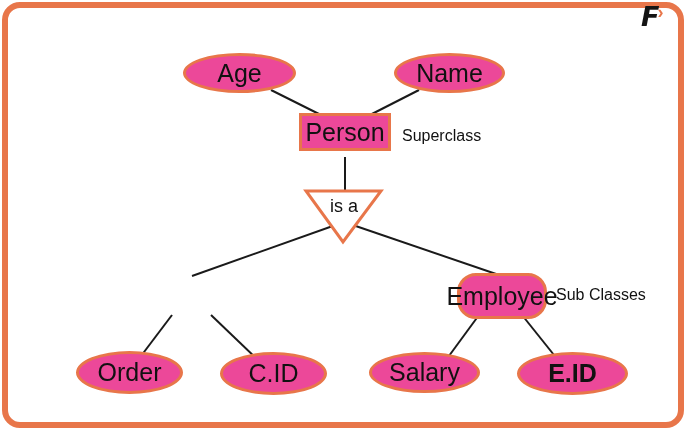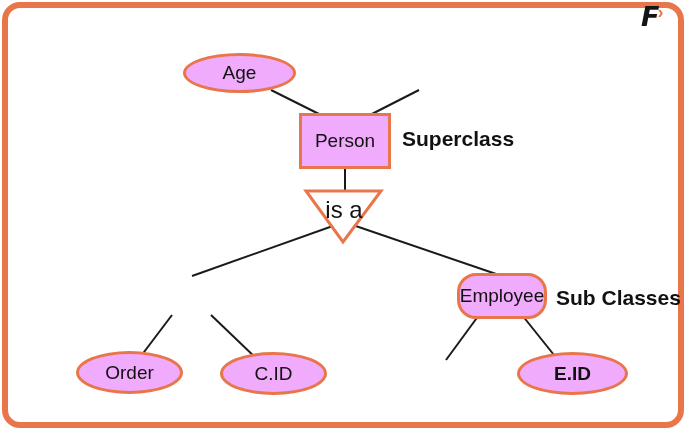--- a/index.html
+++ b/index.html
@@ -27,41 +27,41 @@
     z-index: 1;
   }
   .connector { stroke: var(--line, #1a1a1a); stroke-width: 2; }
   .triangle  { fill: #ffffff; stroke: var(--accent, #e8764a); stroke-width: 3; }
   .node {
     position: absolute;
     box-sizing: border-box;
     display: flex;
     align-items: center;
     justify-content: center;
-    background: #f0abfc;
+    background: #ec4899;
     border: 3px solid var(--accent, #e8764a);
     color: var(--text, #111111);
-    font-size: 19px;
+    font-size: 25px;
     z-index: 2;
     white-space: nowrap;
   }
   .ellipse { border-radius: 50%; }
   .isa-label {
     position: absolute;
     z-index: 2;
     color: var(--text, #111111);
-    font-size: 24px;
+    font-size: 18px;
     text-align: center;
   }
   .anno {
     position: absolute;
     z-index: 2;
     color: var(--text, #111111);
-    font-size: 21px;
-    font-weight: bold;
+    font-size: 16px;
+    font-weight: normal;
     white-space: nowrap;
   }
   .logo {
     position: absolute;
     left: 641px; top: 6px;
     display: flex;
     align-items: flex-start;
     z-index: 3;
   }
   .logo-f {
@@ -100,32 +100,34 @@
     <line class="connector" x1="344" y1="222" x2="502" y2="276"></line>
     <line class="connector" x1="172" y1="315" x2="138" y2="360"></line>
     <line class="connector" x1="211" y1="315" x2="258" y2="360"></line>
     <line class="connector" x1="479" y1="315" x2="446" y2="360"></line>
     <line class="connector" x1="522" y1="315" x2="558" y2="360"></line>
     <polygon class="triangle" points="306,191 381,191 343,242"></polygon>
   </svg>
 
   <div class="node ellipse" style="left:183px; top:53px;  width:113px; height:40px;">Age</div>
 
+  <div class="node ellipse" style="left:394px; top:53px;  width:111px; height:40px;">Name</div>
 
-  <div class="node" style="left:299px; top:113px; width:92px; height:56px;">Person</div>
+  <div class="node" style="left:299px; top:113px; width:92px; height:38px;">Person</div>
 
   <div class="anno" style="left:402px; top:127px;">Superclass</div>
 
   <div class="isa-label" style="left:319px; top:196px; width:50px;">is a</div>
 
 
   <div class="node" style="left:457px; top:273px; width:90px; height:46px;border-radius:19px;">Employee</div>
 
   <div class="anno" style="left:556px; top:286px;">Sub Classes</div>
 
   <div class="node ellipse" style="left:76px;  top:351px; width:107px; height:43px;">Order</div>
 
   <div class="node ellipse" style="left:220px; top:352px; width:107px; height:43px;text-align:right;">C.ID</div>
 
+  <div class="node ellipse" style="left:369px; top:352px; width:111px; height:41px;">Salary</div>
 
   <div class="node ellipse" style="left:517px; top:352px; width:111px; height:43px;font-weight:bold;">E.ID</div>
 
 </div>
 
 </body></html>

